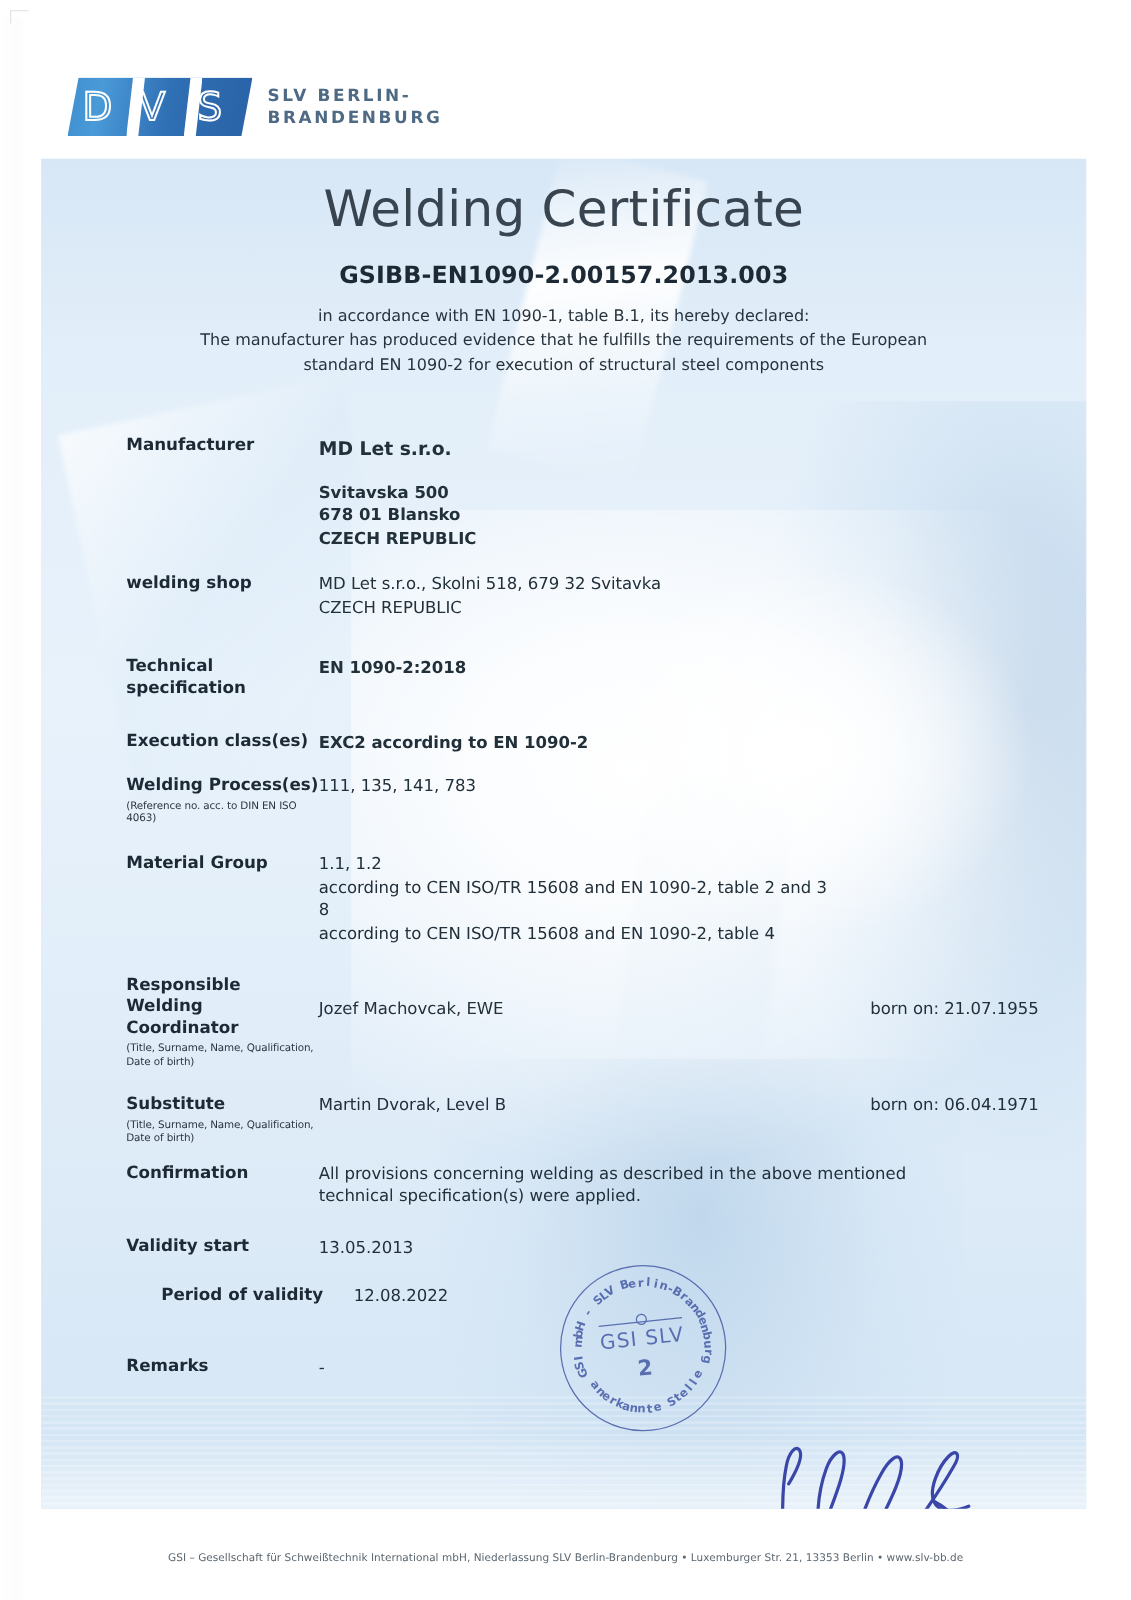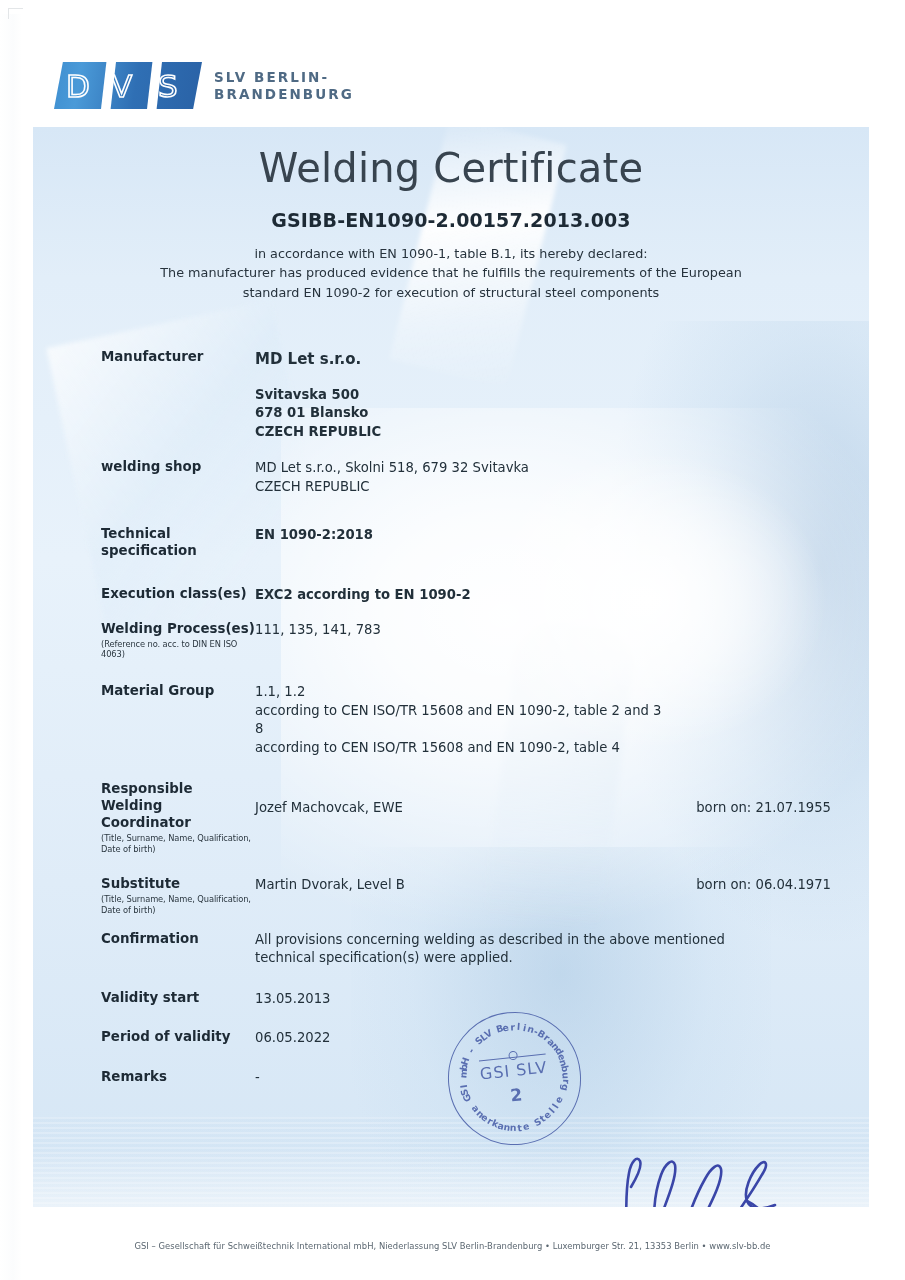--- a/index.html
+++ b/index.html
@@ -278,23 +278,23 @@
             <span class="line">All provisions concerning welding as described in the above mentioned</span>
             <span class="line">technical specification(s) were applied.</span>
           </div>
         </div>
 
         <div class="row" style="margin-bottom:21px;">
           <div class="lab">Validity start</div>
           <div class="val">13.05.2013</div>
         </div>
 
-        <div class="row" style="margin-bottom:21px;">
+        <div class="row" style="margin-bottom:38px;padding-left:28px;">
           <div class="lab">Period of validity</div>
-          <div class="val">06.05.2022</div>
+          <div class="val">12.08.2022</div>
         </div>
 
         <div class="row">
           <div class="lab">Remarks</div>
           <div class="val">-</div>
         </div>
 
       </div>
 
       <div class="stamp">

